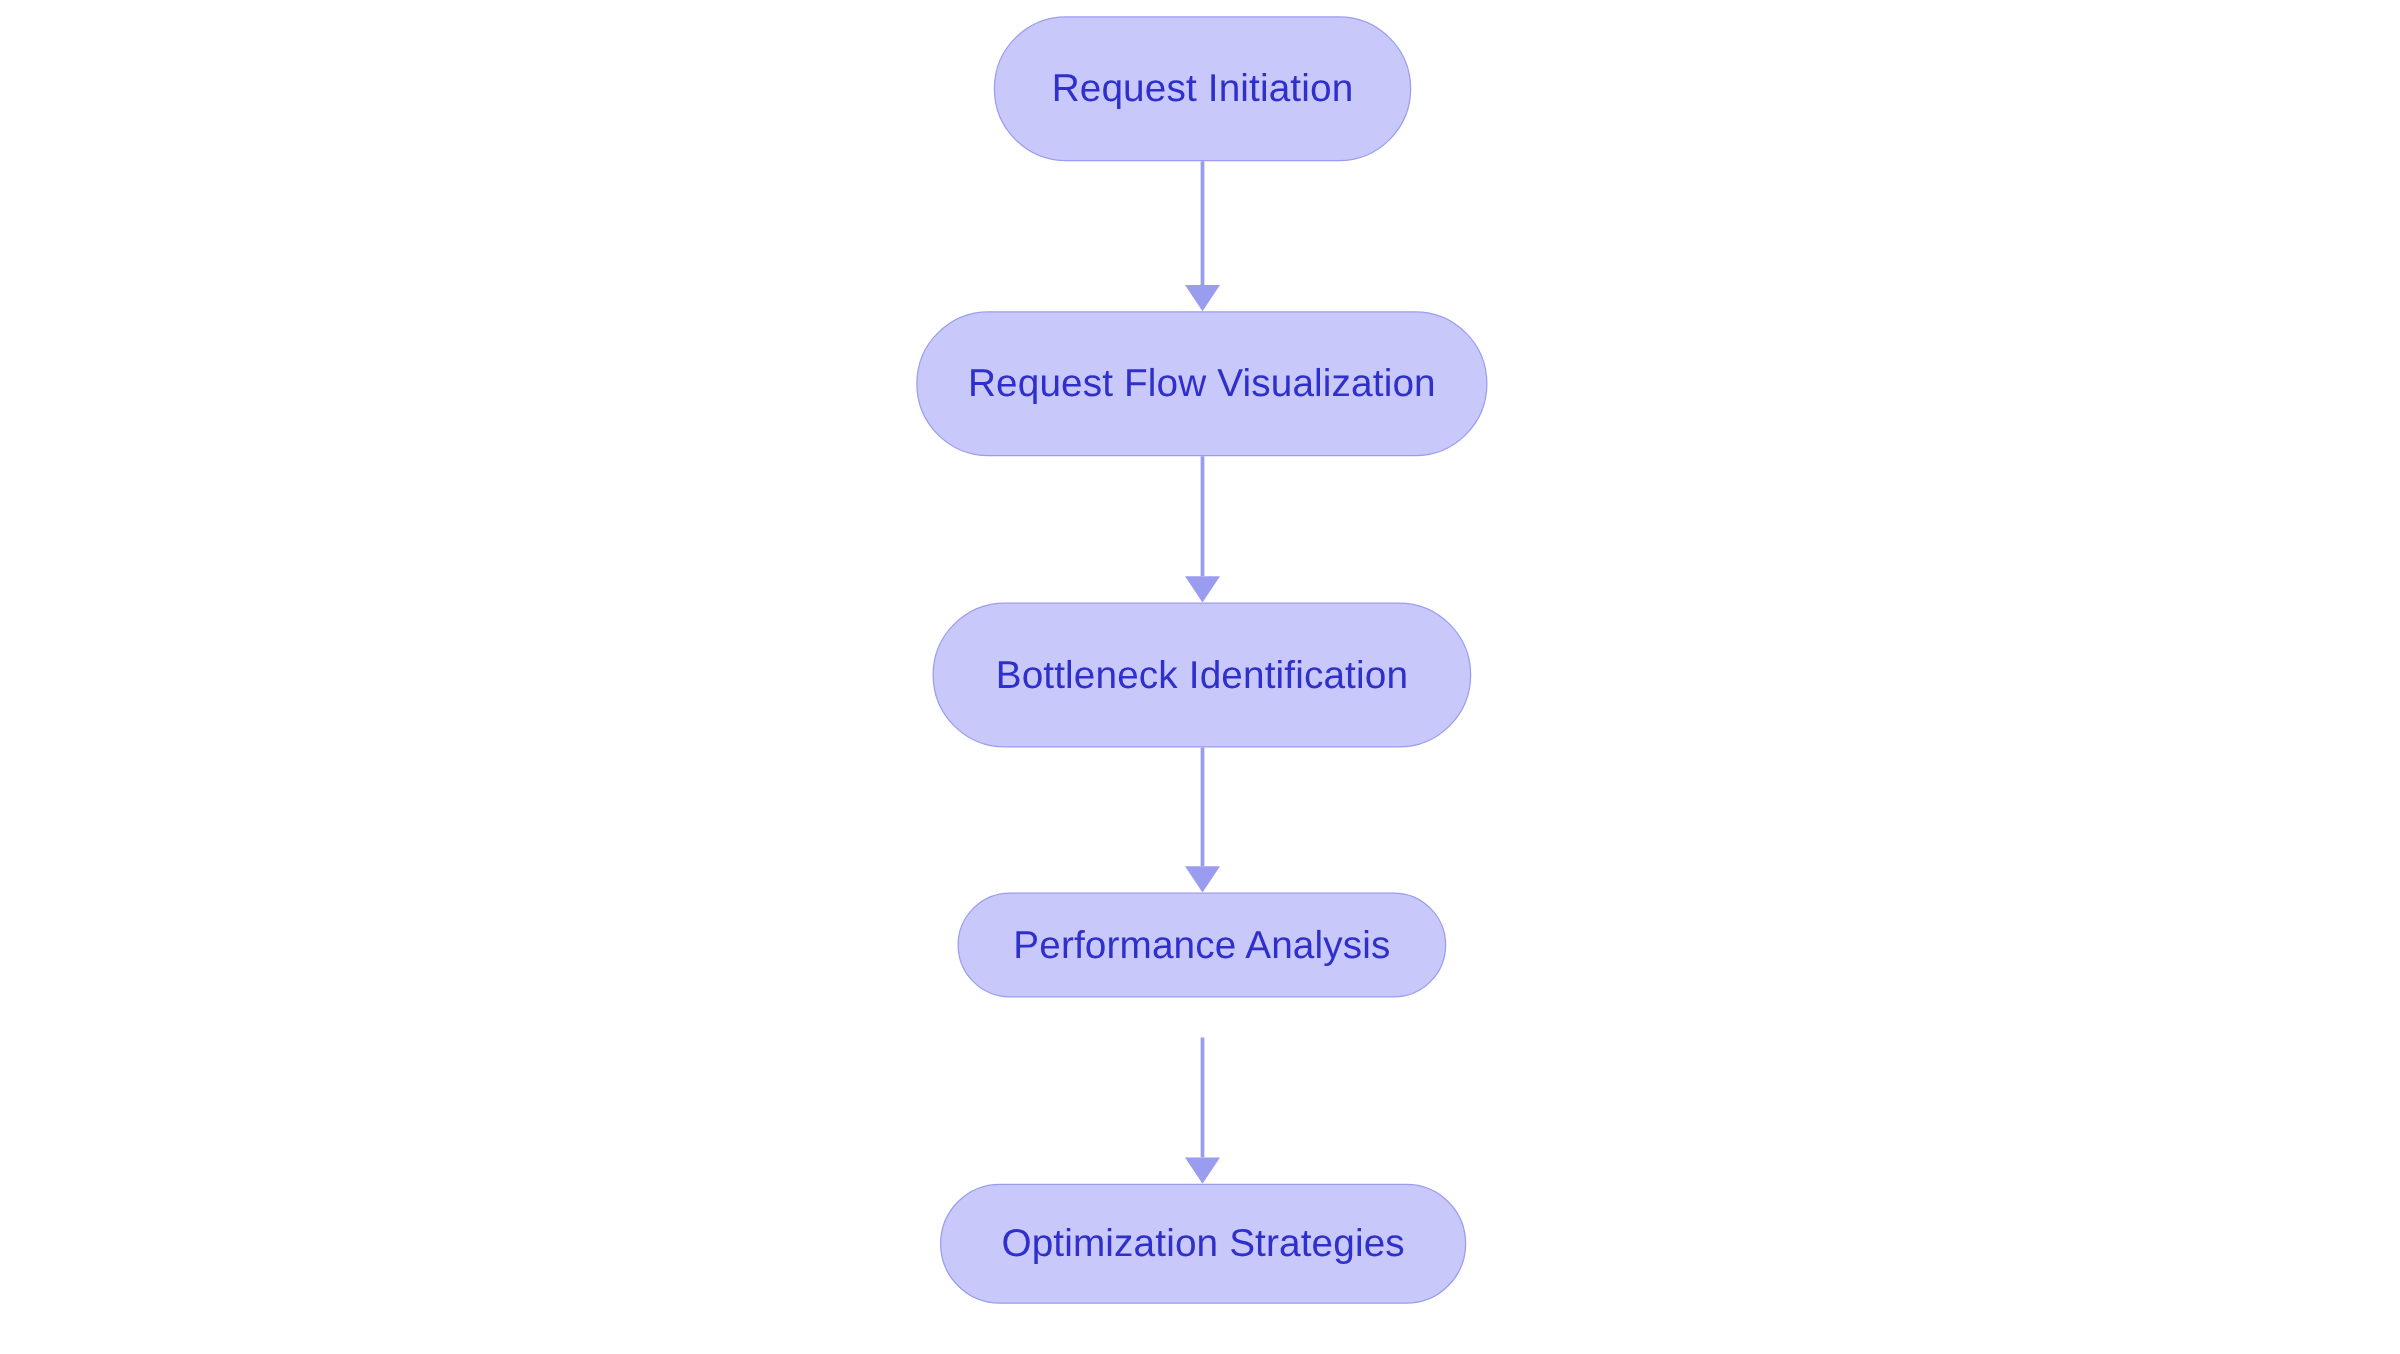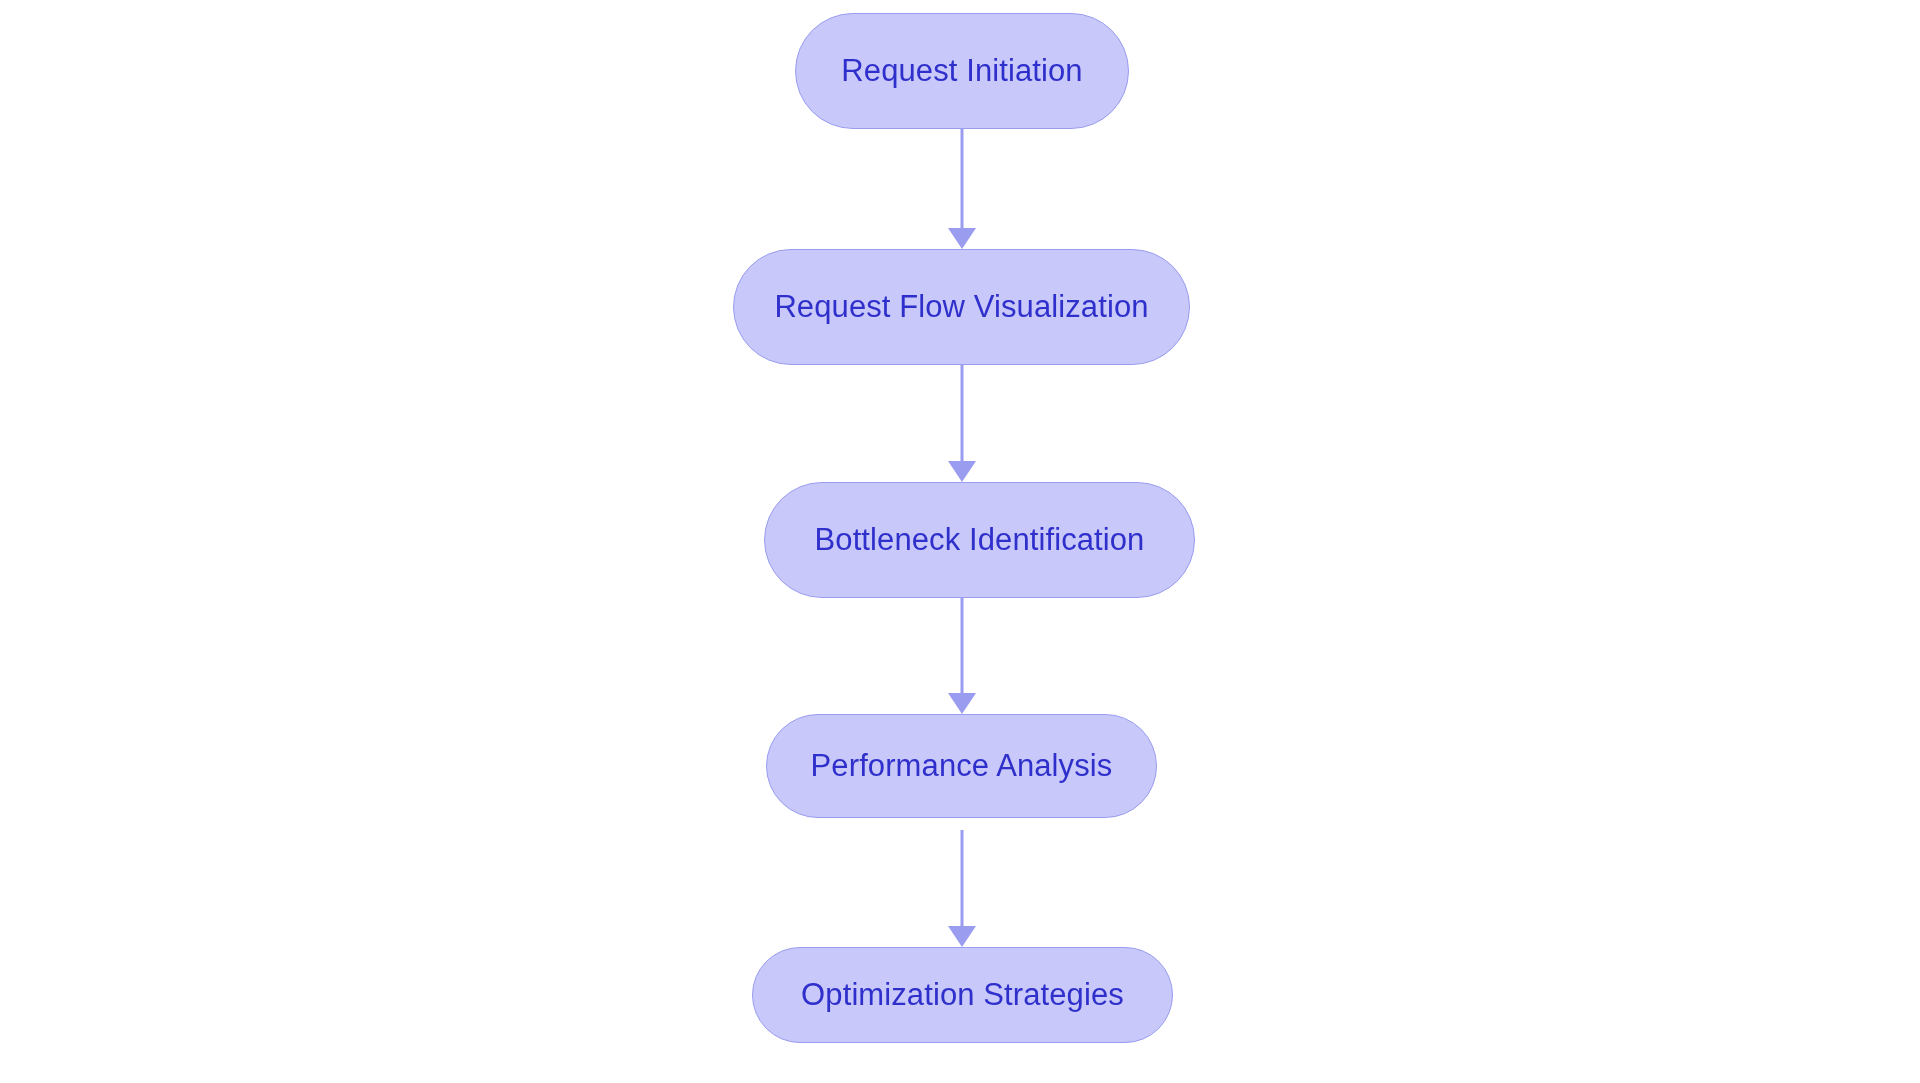--- a/index.html
+++ b/index.html
@@ -89,25 +89,25 @@
   </svg>
 
   <div class="flow-node" style="left:795px; top:13px; width:334px; height:116px;">
     <span class="node-label">Request Initiation</span>
   </div>
 
   <div class="flow-node" style="left:733px; top:249px; width:457px; height:116px;">
     <span class="node-label">Request Flow Visualization</span>
   </div>
 
-  <div class="flow-node" style="left:764px; top:482px; width:431px; height:116px;">
+  <div class="flow-node" style="left:746px; top:482px; width:431px; height:116px;">
     <span class="node-label">Bottleneck Identification</span>
   </div>
 
-  <div class="flow-node" style="left:766px; top:714px; width:391px; height:104px;align-items:center;">
+  <div class="flow-node" style="left:766px; top:714px; width:391px; height:84px;align-items:center;">
     <span class="node-label">Performance Analysis</span>
   </div>
 
   <div class="flow-node" style="left:752px; top:947px; width:421px; height:96px;">
     <span class="node-label">Optimization Strategies</span>
   </div>
 
 </div>
 
 </body></html>

